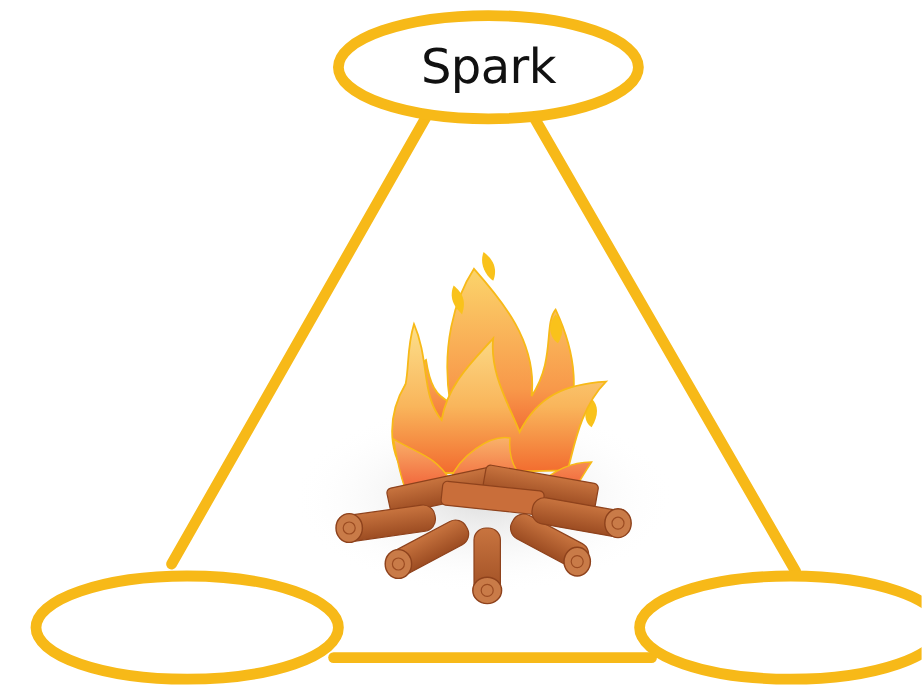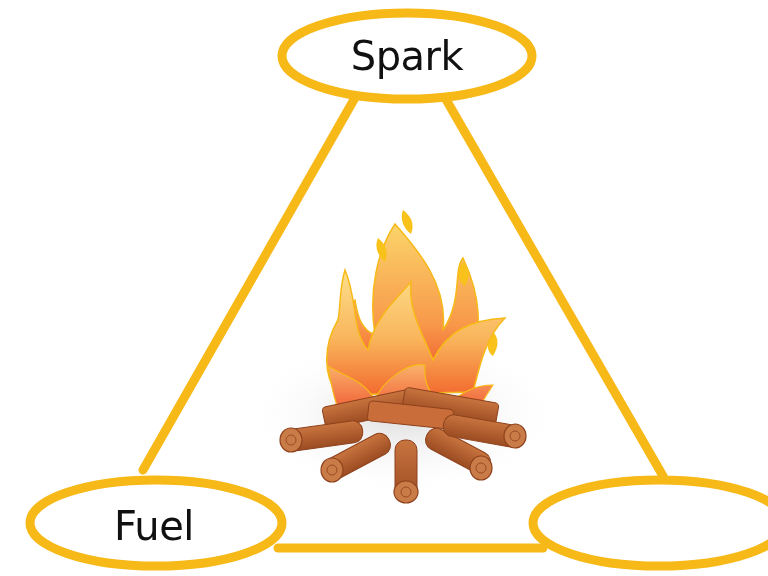--- a/index.html
+++ b/index.html
@@ -91,14 +91,13 @@
         <circle cx="492" cy="436" r="5"></circle>
       </g>
     </g>
 
     <ellipse cx="384" cy="56" rx="125" ry="43" fill="#ffffff" stroke="#F7B918" stroke-width="9"></ellipse>
     <ellipse cx="133" cy="523" rx="126" ry="43" fill="#ffffff" stroke="#F7B918" stroke-width="9"></ellipse>
     <ellipse cx="636" cy="523" rx="126" ry="43" fill="#ffffff" stroke="#F7B918" stroke-width="9"></ellipse>
   </svg>
 
   <div class="node-label" id="label-spark">Spark</div>
-  <div class="node-label" id="label-fuel">Fuel</div>
 </div>
 
 </body></html>

